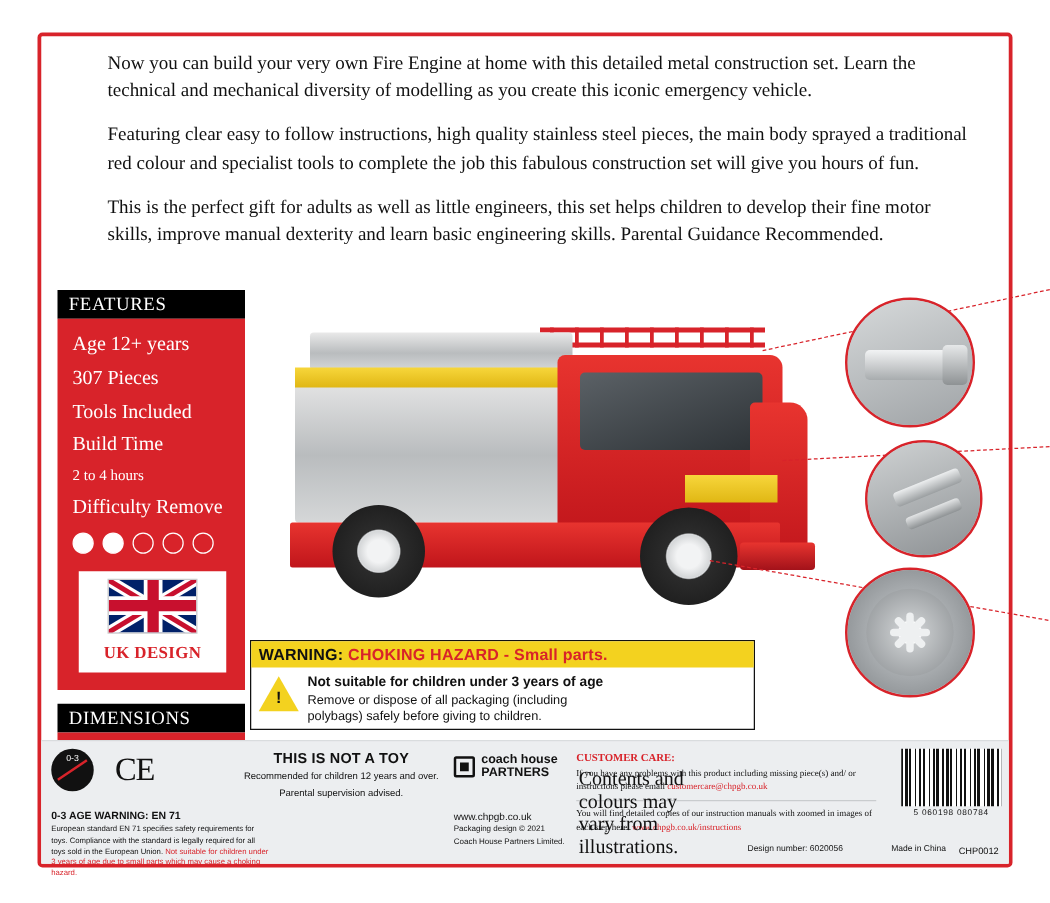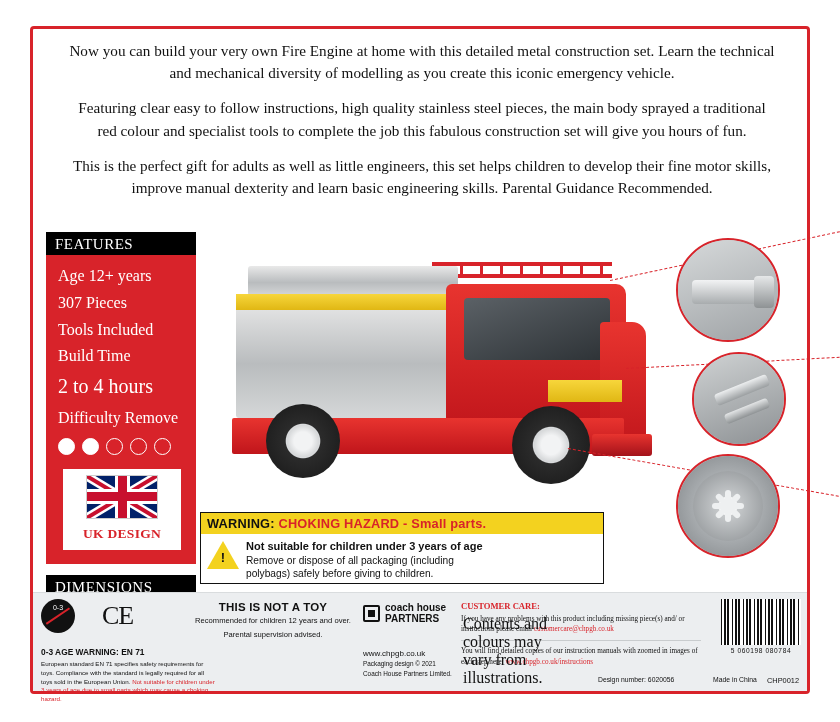--- a/index.html
+++ b/index.html
@@ -20,36 +20,36 @@
   .frame {
     position:absolute; left:30px; top:26px; width:780px; height:668px;
     border:3px solid #d8232a; border-radius:4px;
   }
 
   
   .intro {
     position:absolute; left:68px; top:40px; width:708px;
     font-size:15.2px; line-height:1.46; color:#111;
   }
-  .intro p { margin:0 0 13px 0;text-align:center; }
+  .intro p { margin:0 0 13px 18px; }
   .intro p:last-child { margin-bottom:0; }
 
   
   .leftcol { position:absolute; left:46px; top:232px; width:150px; }
 
   .blk-title {
     background:#000; color:#fff; font-size:15px; letter-spacing:.5px;
     padding:4px 9px 2px 9px;
   }
   .features-body {
     background:#d8232a; color:#fff; padding:9px 10px 14px 12px;
     font-size:16px; line-height:1.55;
   }
   .features-body .feat { margin-bottom:2px; }
-  .feat-sub { font-size:20px; }
+  .feat-sub { font-size:12px; }
   .diff-label { margin-top:4px; }
   .dots { display:flex; gap:7px; margin-top:7px; }
   .dot { width:17px; height:17px; border-radius:50%; border:1.6px solid #fff; }
   .dot.on { background:#fff; }
   .flagwrap {
     background:#fff; margin:14px auto 0 auto; width:118px; padding:6px 0 5px 0;
     text-align:center;
   }
   .flag {
     width:72px; height:44px; margin:0 auto; position:relative; overflow:hidden;
@@ -165,21 +165,21 @@
   .warn-txt b { font-size:11px; }
 
   
   .bottom {
     position:absolute; left:33px; top:592px; width:774px; height:99px; background:#eceef0;
     border-top:1px solid #d9dcde;
   }
   .bot-grid { position:absolute; inset:0; }
 
   .sec-icons { position:absolute; left:8px; top:6px; width:120px; }
-  .icon-row { display:flex; align-items:center; gap:27px; }
+  .icon-row { display:flex; align-items:center; gap:17px; }
   .noage {
     width:34px; height:34px; border-radius:50%; background:#111; position:relative;
   }
   .noage .t03 { position:absolute; left:0; right:0; top:5px; text-align:center; color:#fff;
     font-family:"Liberation Sans", sans-serif; font-size:7px; }
   .noage .bar { position:absolute; left:3px; top:16px; width:28px; height:2.4px; background:#d8232a; transform:rotate(-34deg); }
   .ce { font-family:"Liberation Serif", serif; font-size:26px; letter-spacing:-1px; }
   .ageline { font-family:"Liberation Sans", sans-serif; font-weight:bold; font-size:8.4px; margin-top:8px; }
   .legal {
     font-family:"Liberation Sans", sans-serif; font-size:6.2px; line-height:1.42; margin-top:3px; width:176px;

